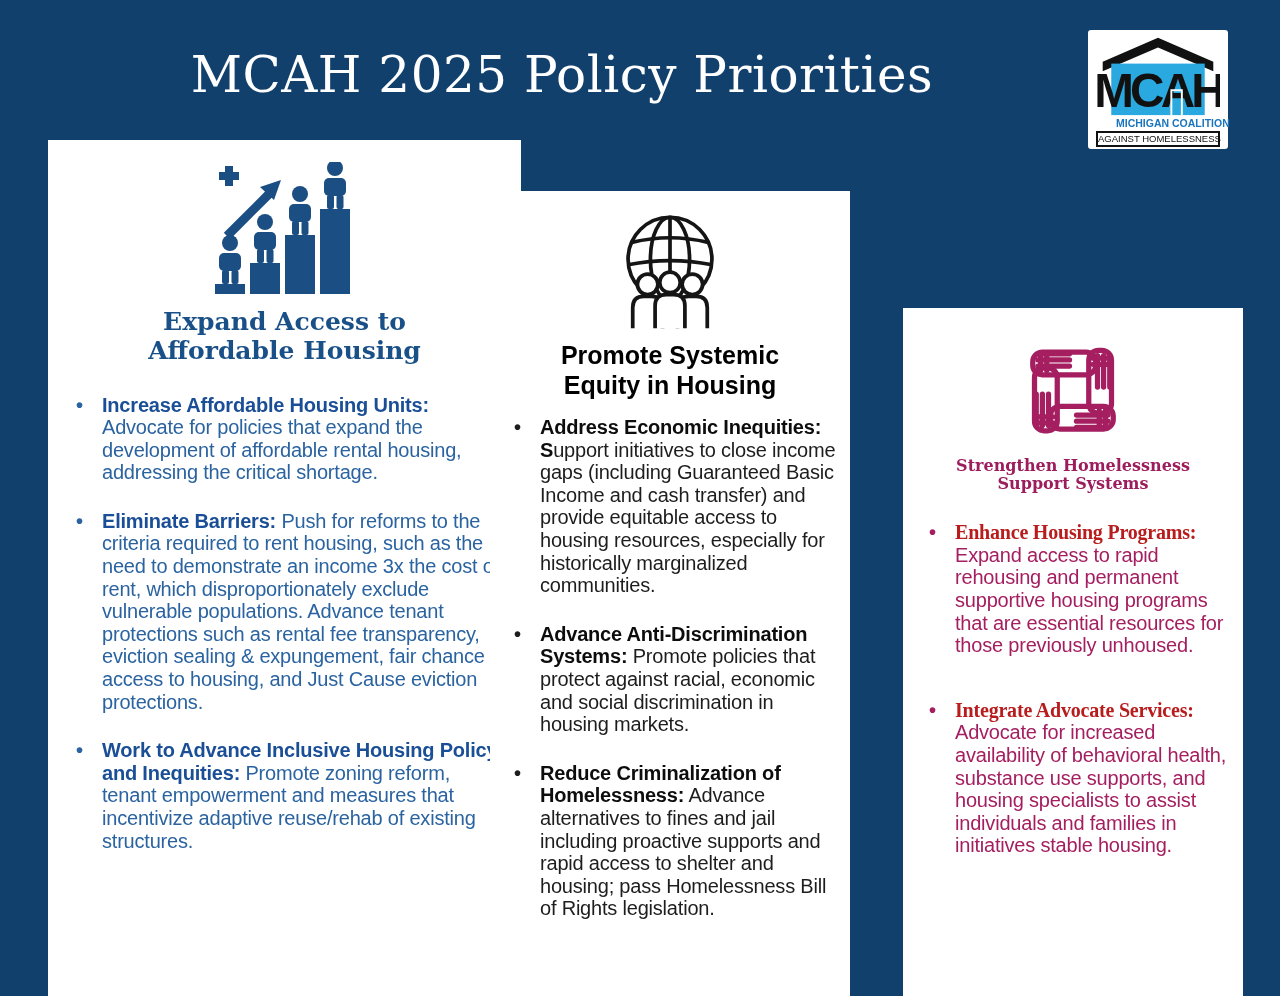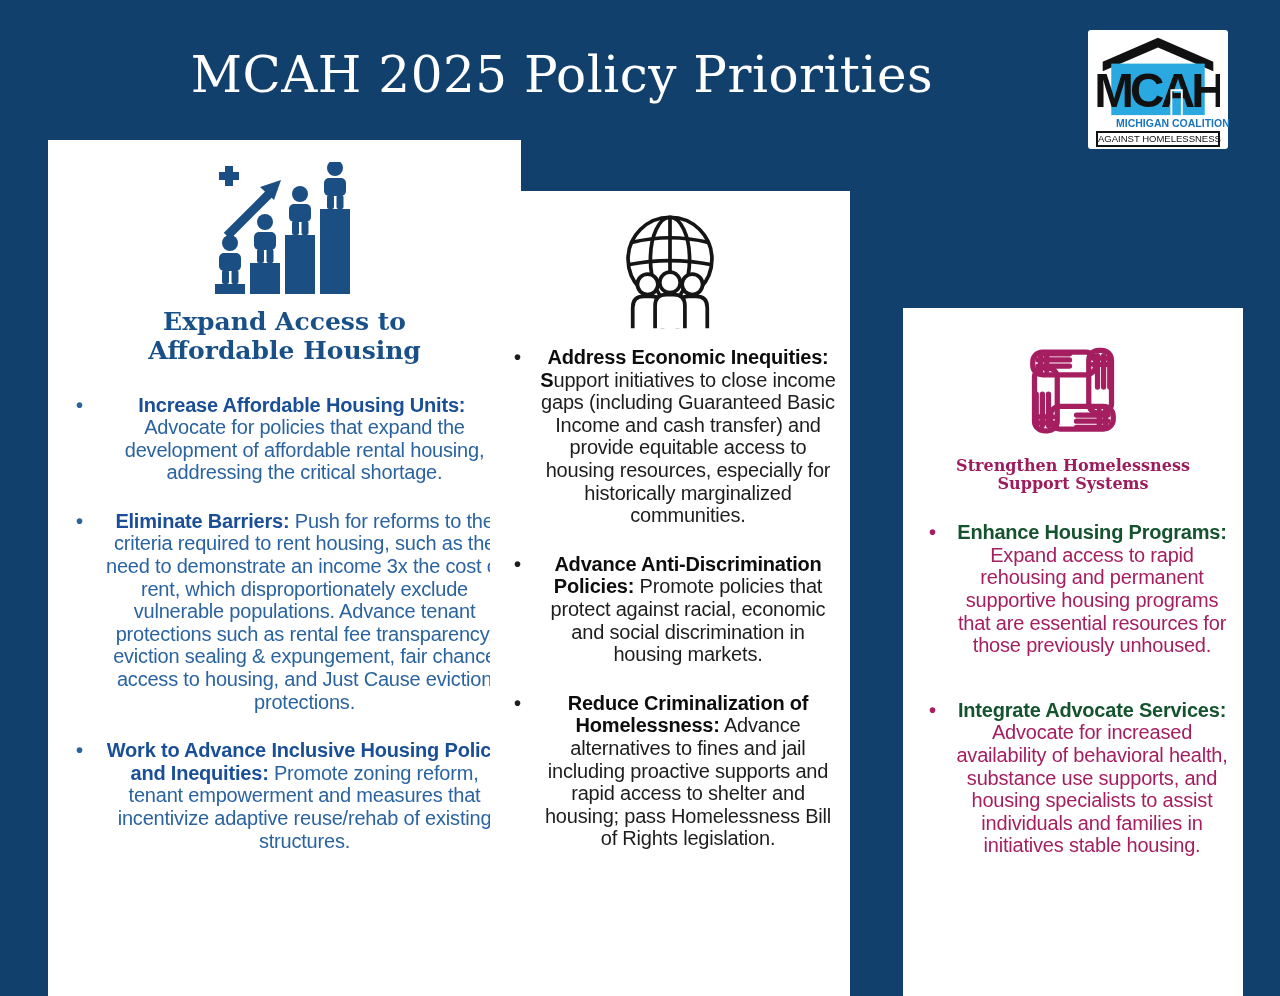--- a/index.html
+++ b/index.html
@@ -48,27 +48,27 @@
   }
   .bullets { list-style:none; margin:0; padding:0 14px 0 28px; }
   .card1 .bullets { margin-top:28px; }
   .card2 .bullets { margin-top:16px; padding-left:24px; }
   .card3 .bullets { margin-top:28px; padding-left:26px; }
   .bullet { display:flex; }
   .card1 .bullet { margin-bottom:26px; }
   .card2 .bullet { margin-bottom:26px; }
   .card3 .bullet { margin-bottom:42px; }
   .marker { flex:none; width:26px; font-weight:bold; font-size:20px; line-height:1.13; }
-  .bullet p { margin:0; font-size:20px; line-height:1.13; letter-spacing:-0.2px;text-align:center; }
+  .bullet p { margin:0; font-size:20px; line-height:1.13; letter-spacing:-0.2px; }
   .card1 .bullet p, .card1 .marker { color:#2a63a0; }
   .card1 .bullet b { color:#1a4f97; }
   .card2 .bullet p, .card2 .marker { color:#1d1d1d; }
   .card2 .bullet b { color:#0d0d0d; }
   .card3 .bullet p, .card3 .marker { color:#a41e60; }
-  .card3 .bullet b { color:#14532d; }
+  .card3 .bullet b { color:#b91c1c;font-family:Liberation Serif, serif; }
 </style>
 </head>
 <body>
 
 <div class="canvas">
 
   <h1 class="title">MCAH 2025 Policy Priorities</h1>
 
   <div class="logo">
     <span>
@@ -145,28 +145,29 @@
         <g fill="#ffffff">
           <path d="M20 130 V108 Q20 96 32 96 h8 Q52 96 52 108 V130"></path>
           <circle cx="36" cy="83" r="11"></circle>
           <path d="M68 130 V108 Q68 96 80 96 h8 Q100 96 100 108 V130"></path>
           <circle cx="84" cy="83" r="11"></circle>
           <path d="M44 130 V106 Q44 94 56 94 h8 Q76 94 76 106 V130"></path>
           <circle cx="60" cy="81" r="11"></circle>
         </g>
       </svg>
     </div>
+    <h2 class="card-heading">Promote Systemic Equity in Housing</h2>
     <ul class="bullets">
       <li class="bullet">
         <span class="marker">•</span>
         <p><b>Address Economic Inequities: S</b><span>upport initiatives to close income gaps (including Guaranteed Basic Income and cash transfer) and provide equitable access to housing resources, especially for historically marginalized communities.</span></p>
       </li>
       <li class="bullet">
         <span class="marker">•</span>
-        <p><b>Advance Anti-Discrimination Policies:</b><span> Promote policies that protect against racial, economic and social discrimination in housing markets.</span></p>
+        <p><b>Advance Anti-Discrimination Systems:</b><span> Promote policies that protect against racial, economic and social discrimination in housing markets.</span></p>
       </li>
       <li class="bullet">
         <span class="marker">•</span>
         <p><b>Reduce Criminalization of Homelessness:</b><span> Advance alternatives to fines and jail including proactive supports and rapid access to shelter and housing; pass Homelessness Bill of Rights legislation.</span></p>
       </li>
     </ul>
   </section>
 
   <section class="card card3">
     <div class="icon-wrap">

